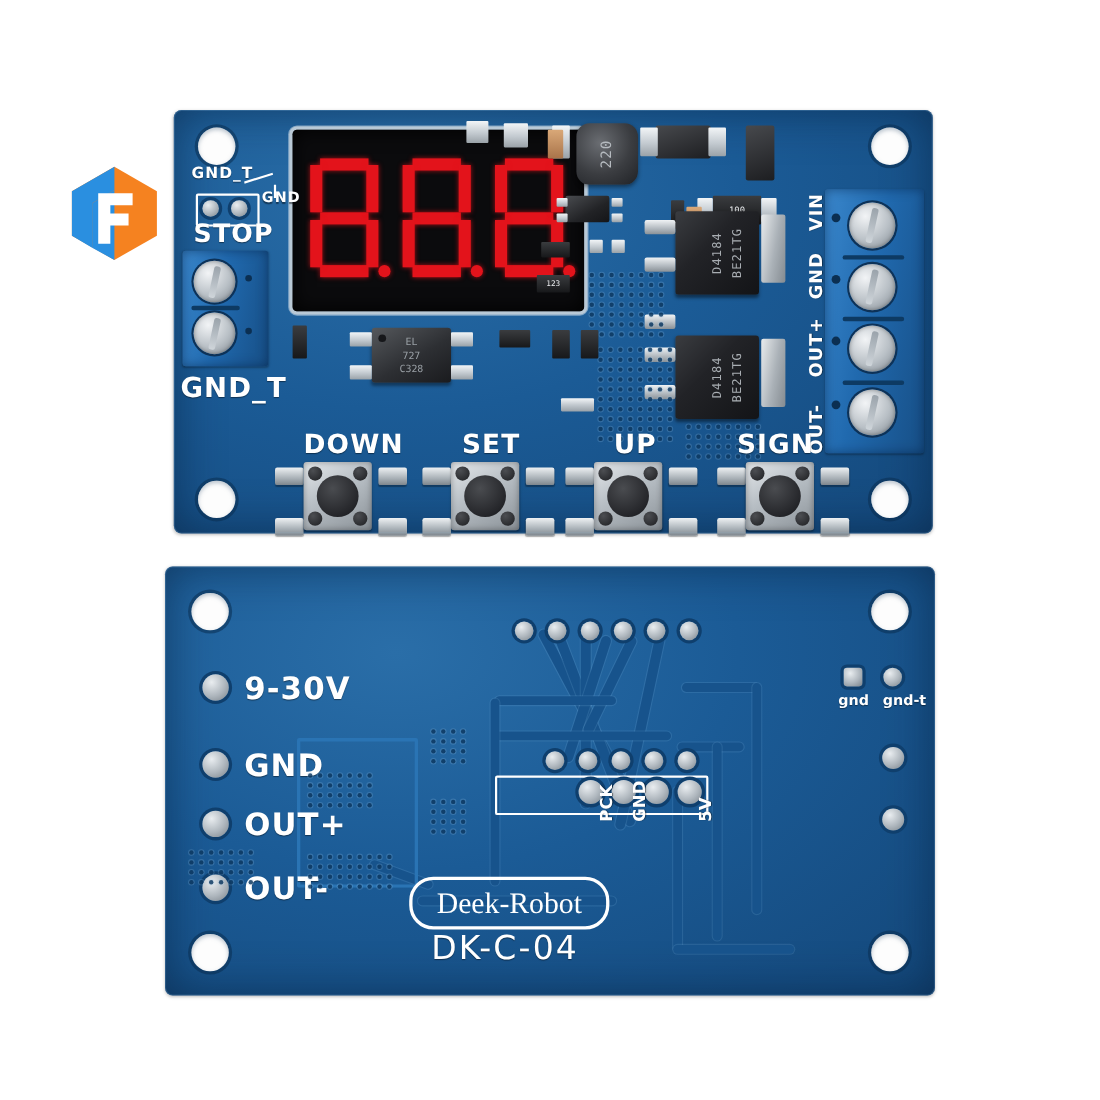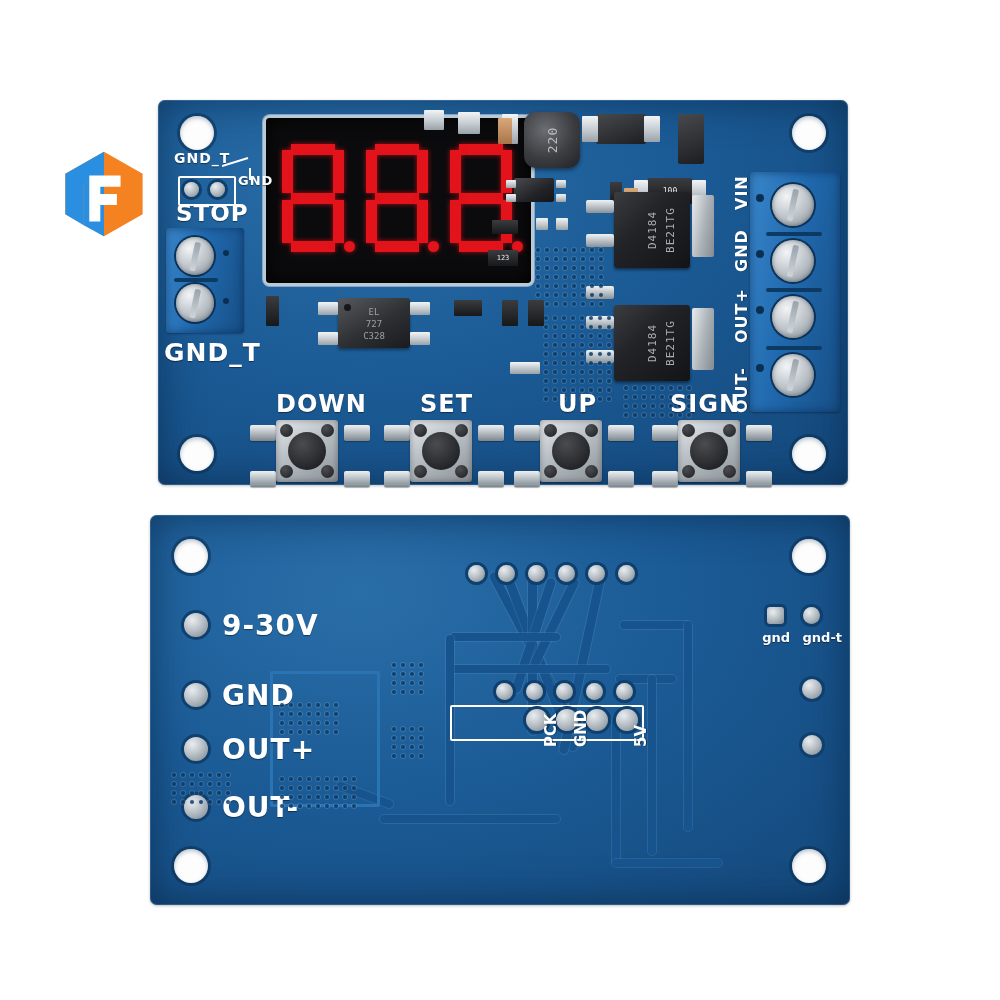--- a/index.html
+++ b/index.html
@@ -725,13 +725,17 @@
       <div class="via" style="left: 0px; top: 18px;"></div>
       <div class="via" style="left: 9px; top: 18px;"></div>
       <div class="via" style="left: 18px; top: 18px;"></div>
       <div class="via" style="left: 27px; top: 18px;"></div>
       <div class="via" style="left: 0px; top: 27px;"></div>
       <div class="via" style="left: 9px; top: 27px;"></div>
       <div class="via" style="left: 18px; top: 27px;"></div>
       <div class="via" style="left: 27px; top: 27px;"></div>
     </div>
 
+  <div class="brand" style="left:222px;top:282px;width:176px;height:42px">
+    <span>Deek-Robot</span>
+  </div>
+  <div class="silk" style="left:242px;top:330px;font-size:30px;letter-spacing:2px;font-weight:normal">DK-C-04</div>
 </div>
 
 </body></html>

